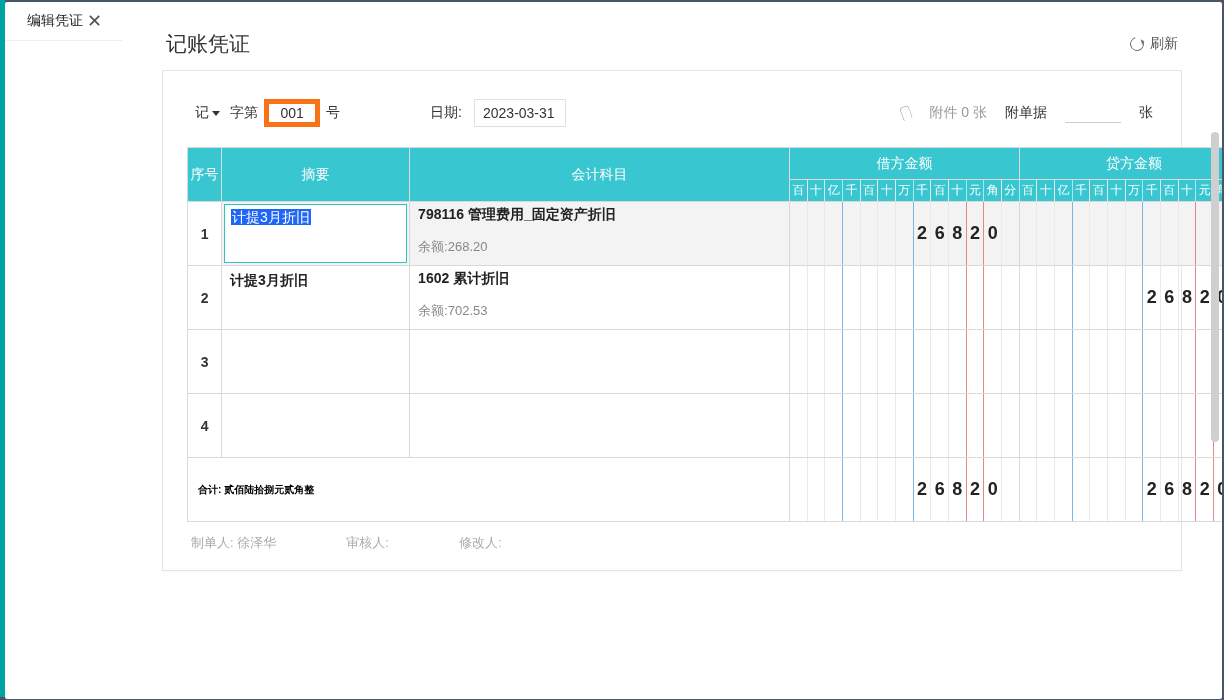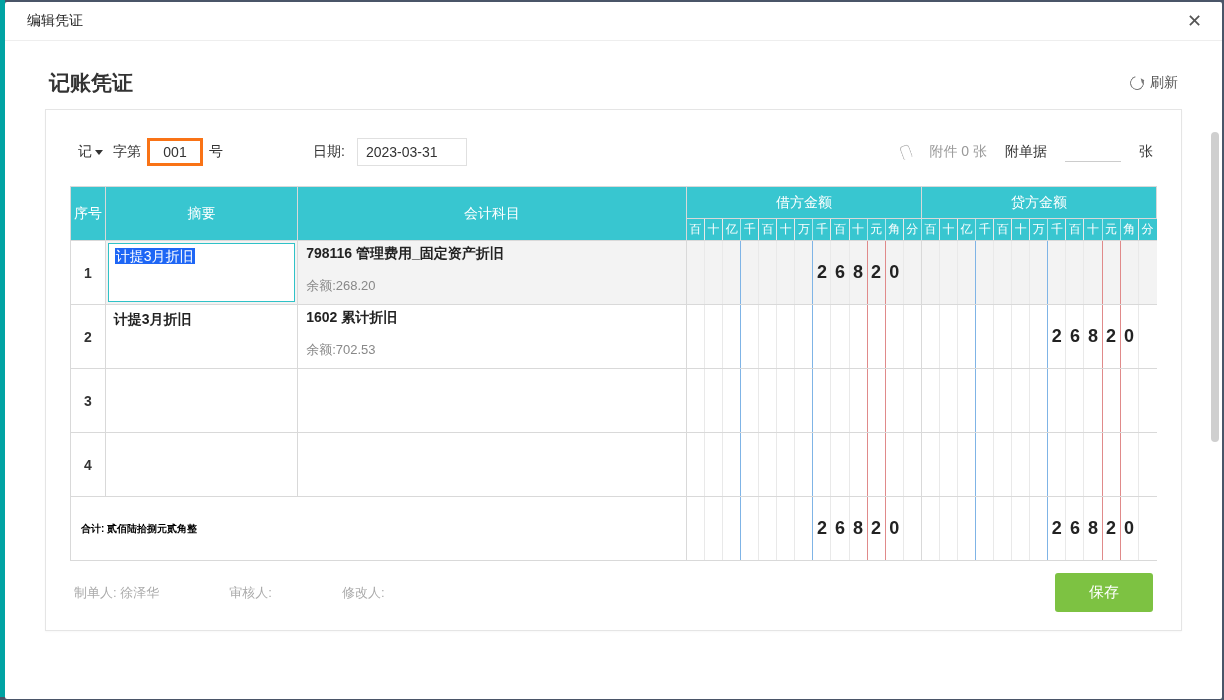--- a/index.html
+++ b/index.html
@@ -2,45 +2,45 @@
 <html><head>
   <meta charset="utf-8">
   <style>
     * { box-sizing: border-box; margin: 0; padding: 0; }
     html, body { width: 1224px; height: 700px; font-family: "Microsoft YaHei", "PingFang SC", Arial, sans-serif; background: #4a5568; overflow: hidden; }
     .modal-wrap { position: relative; width: 100%; height: 100%; }
     .teal-strip { position: absolute; left: 0; top: 0; width: 5px; height: 697px; background: #00a3a3; }
     .modal {
       position: absolute; left: 5px; right: 2px; top: 2px; bottom: 1px;
       background: #fff; border-radius: 2px;
-      display: flex; flex-direction: column;
+      display: flex; flex-direction: row;
     }
     .modal-header { height: 39px; display:flex; align-items:center; justify-content:space-between; padding: 0 16px 0 22px; border-bottom: 1px solid #eee; }
     .modal-title { font-size: 14px; color:#222; }
     .close-x { font-size: 18px; color:#555; cursor:pointer; line-height:1; padding:4px; }
 
     .content { flex:1; padding: 28px 40px 0 40px; overflow-y:auto; }
     .topbar { display:flex; align-items:center; justify-content:space-between; margin: 0 4px 12px 4px; }
-    .page-title { font-size: 21px; color:#333; font-weight: 700; }
+    .page-title { font-size: 21px; color:#333; font-weight: 400; }
     .refresh { display:flex; align-items:center; gap:6px; color:#555; font-size:14px; cursor:pointer; }
     .refresh-icon { width:14px; height:14px; border:1.5px solid #777; border-radius:50%; border-top-color:transparent; transform:rotate(30deg); position:relative; }
     .refresh-icon::after { content:''; position:absolute; top:-3px; right:-2px; border:3px solid transparent; border-bottom-color:#777; transform:rotate(45deg); }
 
     .form-card {
       border:1px solid #e5e5e5; padding: 28px 24px 18px 24px;
       box-shadow: 0 1px 2px rgba(0,0,0,0.03);
     }
 
     .meta-row { display:flex; align-items:center; gap: 0; font-size:14px; color:#333; margin-bottom:20px; padding: 0 4px;}
     .meta-left { display:flex; align-items:center; gap:6px; }
     .meta-left .drop { display:inline-flex; align-items:center; gap:3px; cursor:pointer; padding:0 4px;}
     .caret-down { width:0; height:0; border-left:4px solid transparent; border-right:4px solid transparent; border-top:5px solid #333;}
-    .num-box { width:56px; height:28px; border:3px solid #f97316; text-align:center; font-size:14px; color:#333; background:#fff; }
+    .num-box { width:56px; height:28px; border:5px solid #f97316; text-align:center; font-size:14px; color:#333; background:#fff; }
     .meta-mid { display:flex; align-items:center; gap:12px; margin-left: 90px;}
-    .date-box { width:110px; height:28px; border:1px solid #e0e0e0; padding:0 8px; font-size:14px; color:#333; }
+    .date-box { width:92px; height:28px; border:1px solid #e0e0e0; padding:0 8px; font-size:14px; color:#333; }
     .meta-right { margin-left:auto; display:flex; align-items:center; gap:18px; color:#999; font-size:14px;}
     .clip { display:inline-flex; align-items:center; gap:18px;}
     .clip-icon { width:10px; height:14px; border:1.2px solid #bbb; border-radius:4px 4px 2px 2px; border-bottom:none; transform:rotate(-20deg); }
     .attach-num-box { width:56px; height:20px; border:none; border-bottom:1px solid #ccc; text-align:center; }
     .meta-right .lbl2 { color:#333; }
 
     table.voucher { width:100%; border-collapse: collapse; table-layout: fixed; }
     table.voucher th, table.voucher td { border:1px solid #d9d9d9; }
     thead th { background:#38c6d0; color:#fff; font-weight:400; font-size:14px; text-align:center; }
     th.h-top { height:32px; }
@@ -378,21 +378,20 @@
           </span>
           <span>
             <span>审核人:</span>
             <span></span>
           </span>
           <span>
             <span>修改人:</span>
             <span></span>
           </span>
           <span class="spacer"></span>
-          <button class="save-btn">保存</button>
         </div>
 
       </div>
     </div>
 
     <div class="fake-scrollbar"></div>
   </div>
 </div>
 
 </body></html>

